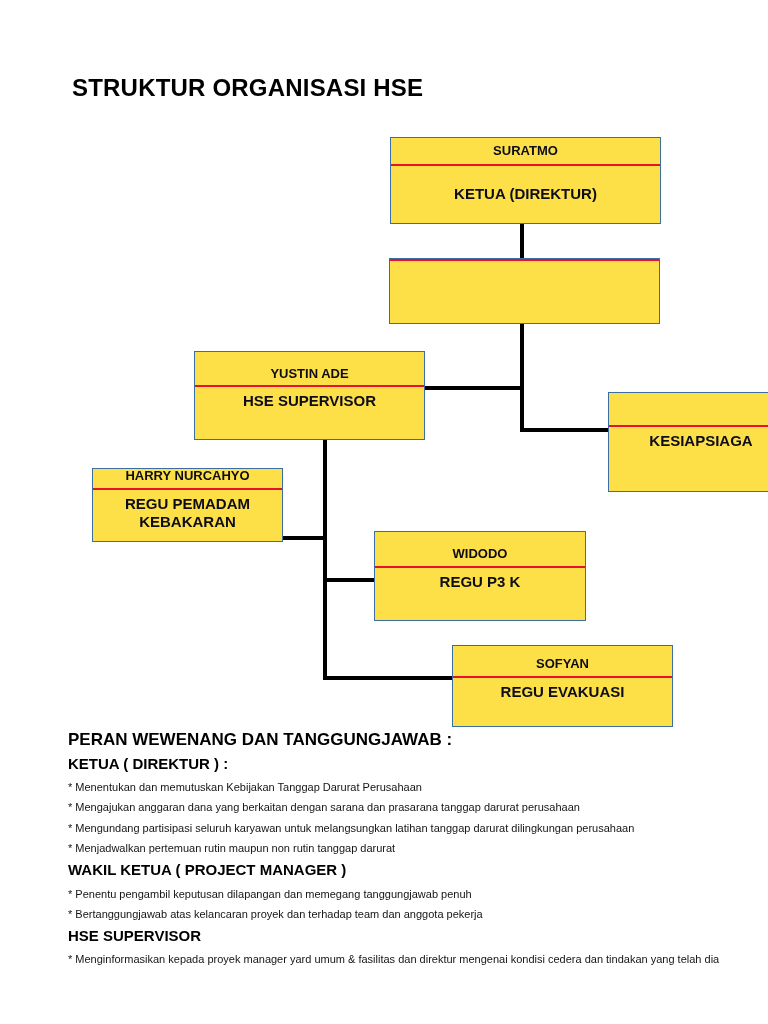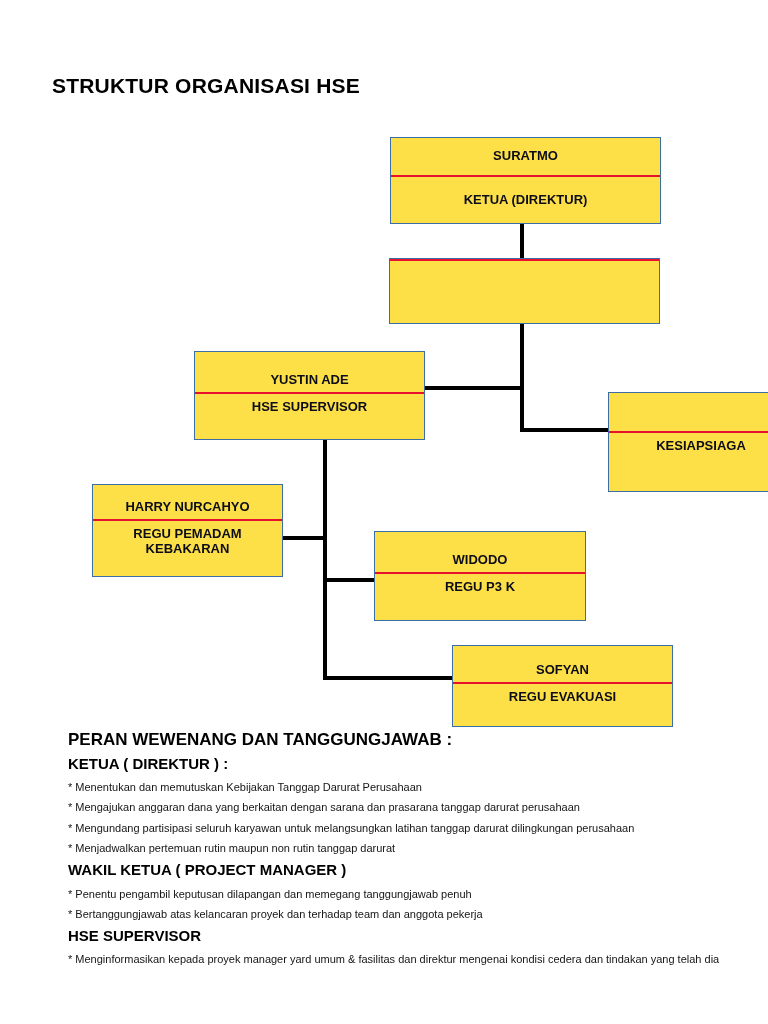--- a/index.html
+++ b/index.html
@@ -17,23 +17,23 @@
   #page {
     position: relative;
     width: 768px;
     height: 1024px;
     overflow: hidden;
   }
 
   
   .chart-title {
     position: absolute;
-    left: 52px;
+    left: 72px;
     top: 74px;
-    font-size: 21px;
+    font-size: 24px;
     font-weight: bold;
     letter-spacing: 0.2px;
     color: #000000;
     white-space: nowrap;
   }
 
   
   .node {
     position: absolute;
     background: #fde047;
@@ -61,26 +61,26 @@
     flex: 0 0 auto;
     height: 2px;
     background: #e8112d;
     width: 100%;
   }
   .node .n-role {
     flex: 1 1 auto;
     display: flex;
     align-items: center;
     justify-content: center;
-    font-size: 13px;
+    font-size: 15px;
     font-weight: bold;
     color: #0d0d1a;
     text-align: center;
     line-height: 1.2;
-    padding: 4px 4px;
+    padding: 14px 4px;
     box-sizing: border-box;
     border-radius: 6px;
   }
   
   .node.role-top .n-role {
     align-items: flex-start;
     padding-top: 5px;
   }
   .node.role-top .n-name {
     align-items: flex-end;
@@ -166,21 +166,21 @@
     <div class="n-rule"></div>
     <div class="n-role">HSE SUPERVISOR</div>
   </div>
 
   <div class="node role-top" style="left:608px; top:392px; width:186px; height:100px;">
     <div class="n-name"></div>
     <div class="n-rule"></div>
     <div class="n-role">KESIAPSIAGA</div>
   </div>
 
-  <div class="node role-top" style="left:92px; top:484px; width:191px; height:93px;">
+  <div class="node role-top" style="left:92px; top:468px; width:191px; height:74px;">
     <div class="n-name">HARRY NURCAHYO</div>
     <div class="n-rule"></div>
     <div class="n-role">REGU PEMADAM KEBAKARAN</div>
   </div>
 
   <div class="node role-top" style="left:374px; top:531px; width:212px; height:90px;">
     <div class="n-name">WIDODO</div>
     <div class="n-rule"></div>
     <div class="n-role">REGU P3 K</div>
   </div>

